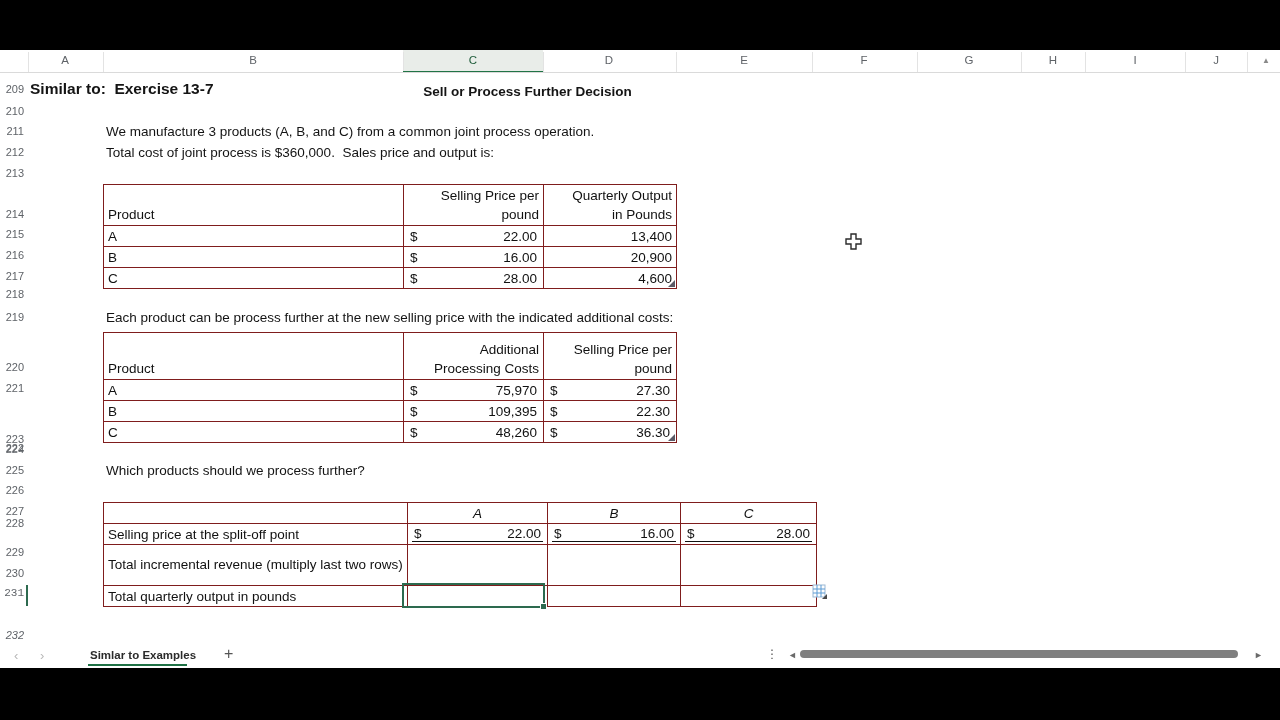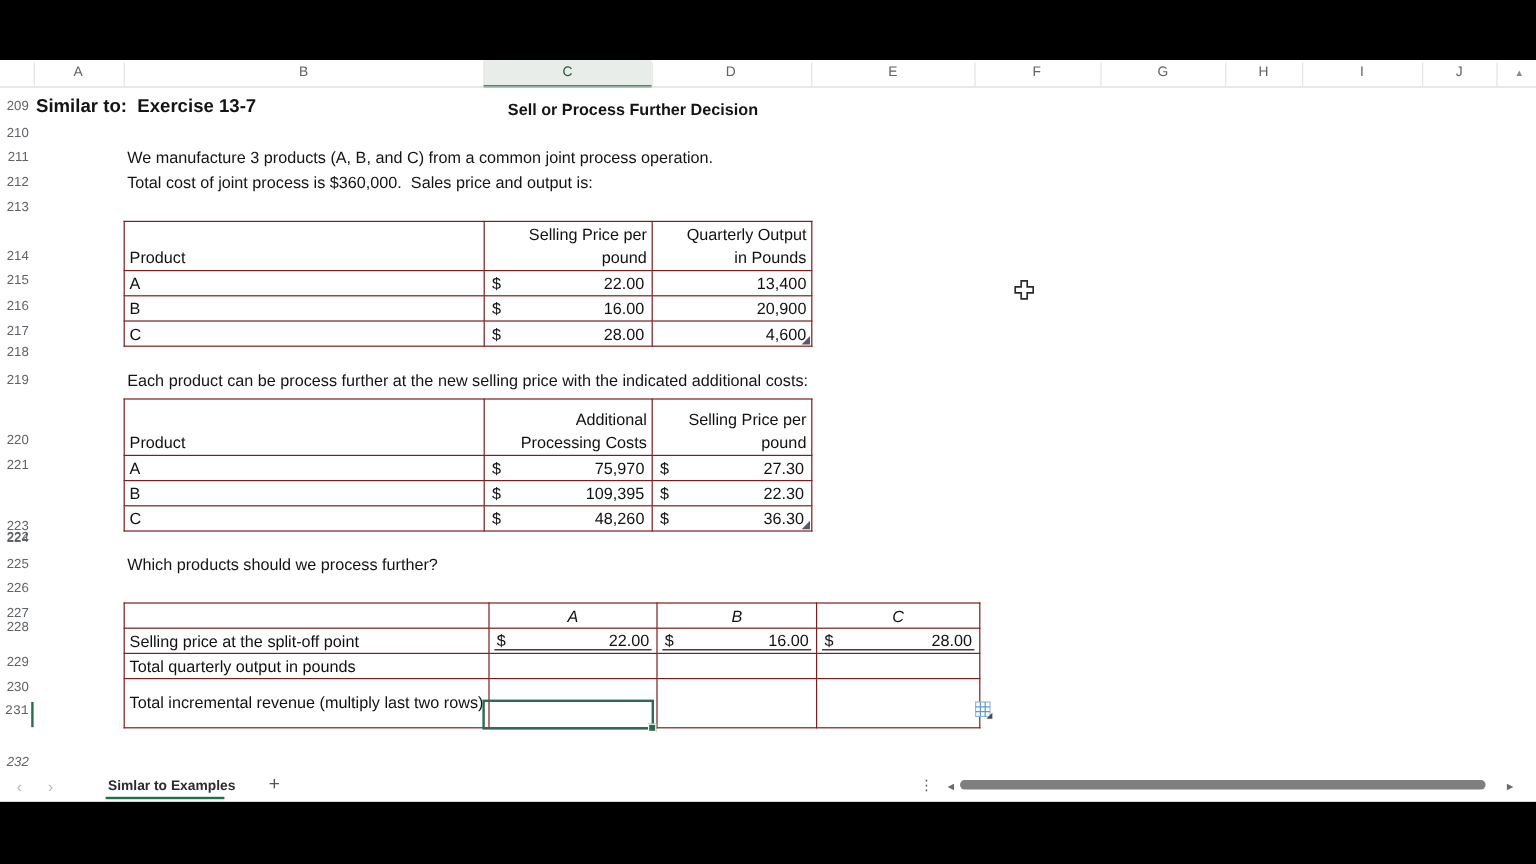--- a/index.html
+++ b/index.html
@@ -300,28 +300,28 @@
             <span>16.00</span>
           </div>
         </td>
     <td>
           <div class="acct uline">
             <span>$</span>
             <span>28.00</span>
           </div>
         </td>
   </tr>
+  <tr style="height:41px">
+    <td class="lbl wrap2" style="width:295px">Total incremental revenue (multiply last two rows)</td>
+    <td></td>
+    <td></td>
+    <td></td>
+  </tr>
   <tr style="height:20px">
     <td class="lbl">Total quarterly output in pounds</td>
-    <td></td>
-    <td></td>
-    <td></td>
-  </tr>
-  <tr style="height:41px">
-    <td class="lbl wrap2" style="width:295px">Total incremental revenue (multiply last two rows)</td>
     <td></td>
     <td></td>
     <td></td>
   </tr>
 </tbody>
   </table>
 
 <div class="abs" id="sel-cell">
   <div id="fill-handle"></div>
 </div>

